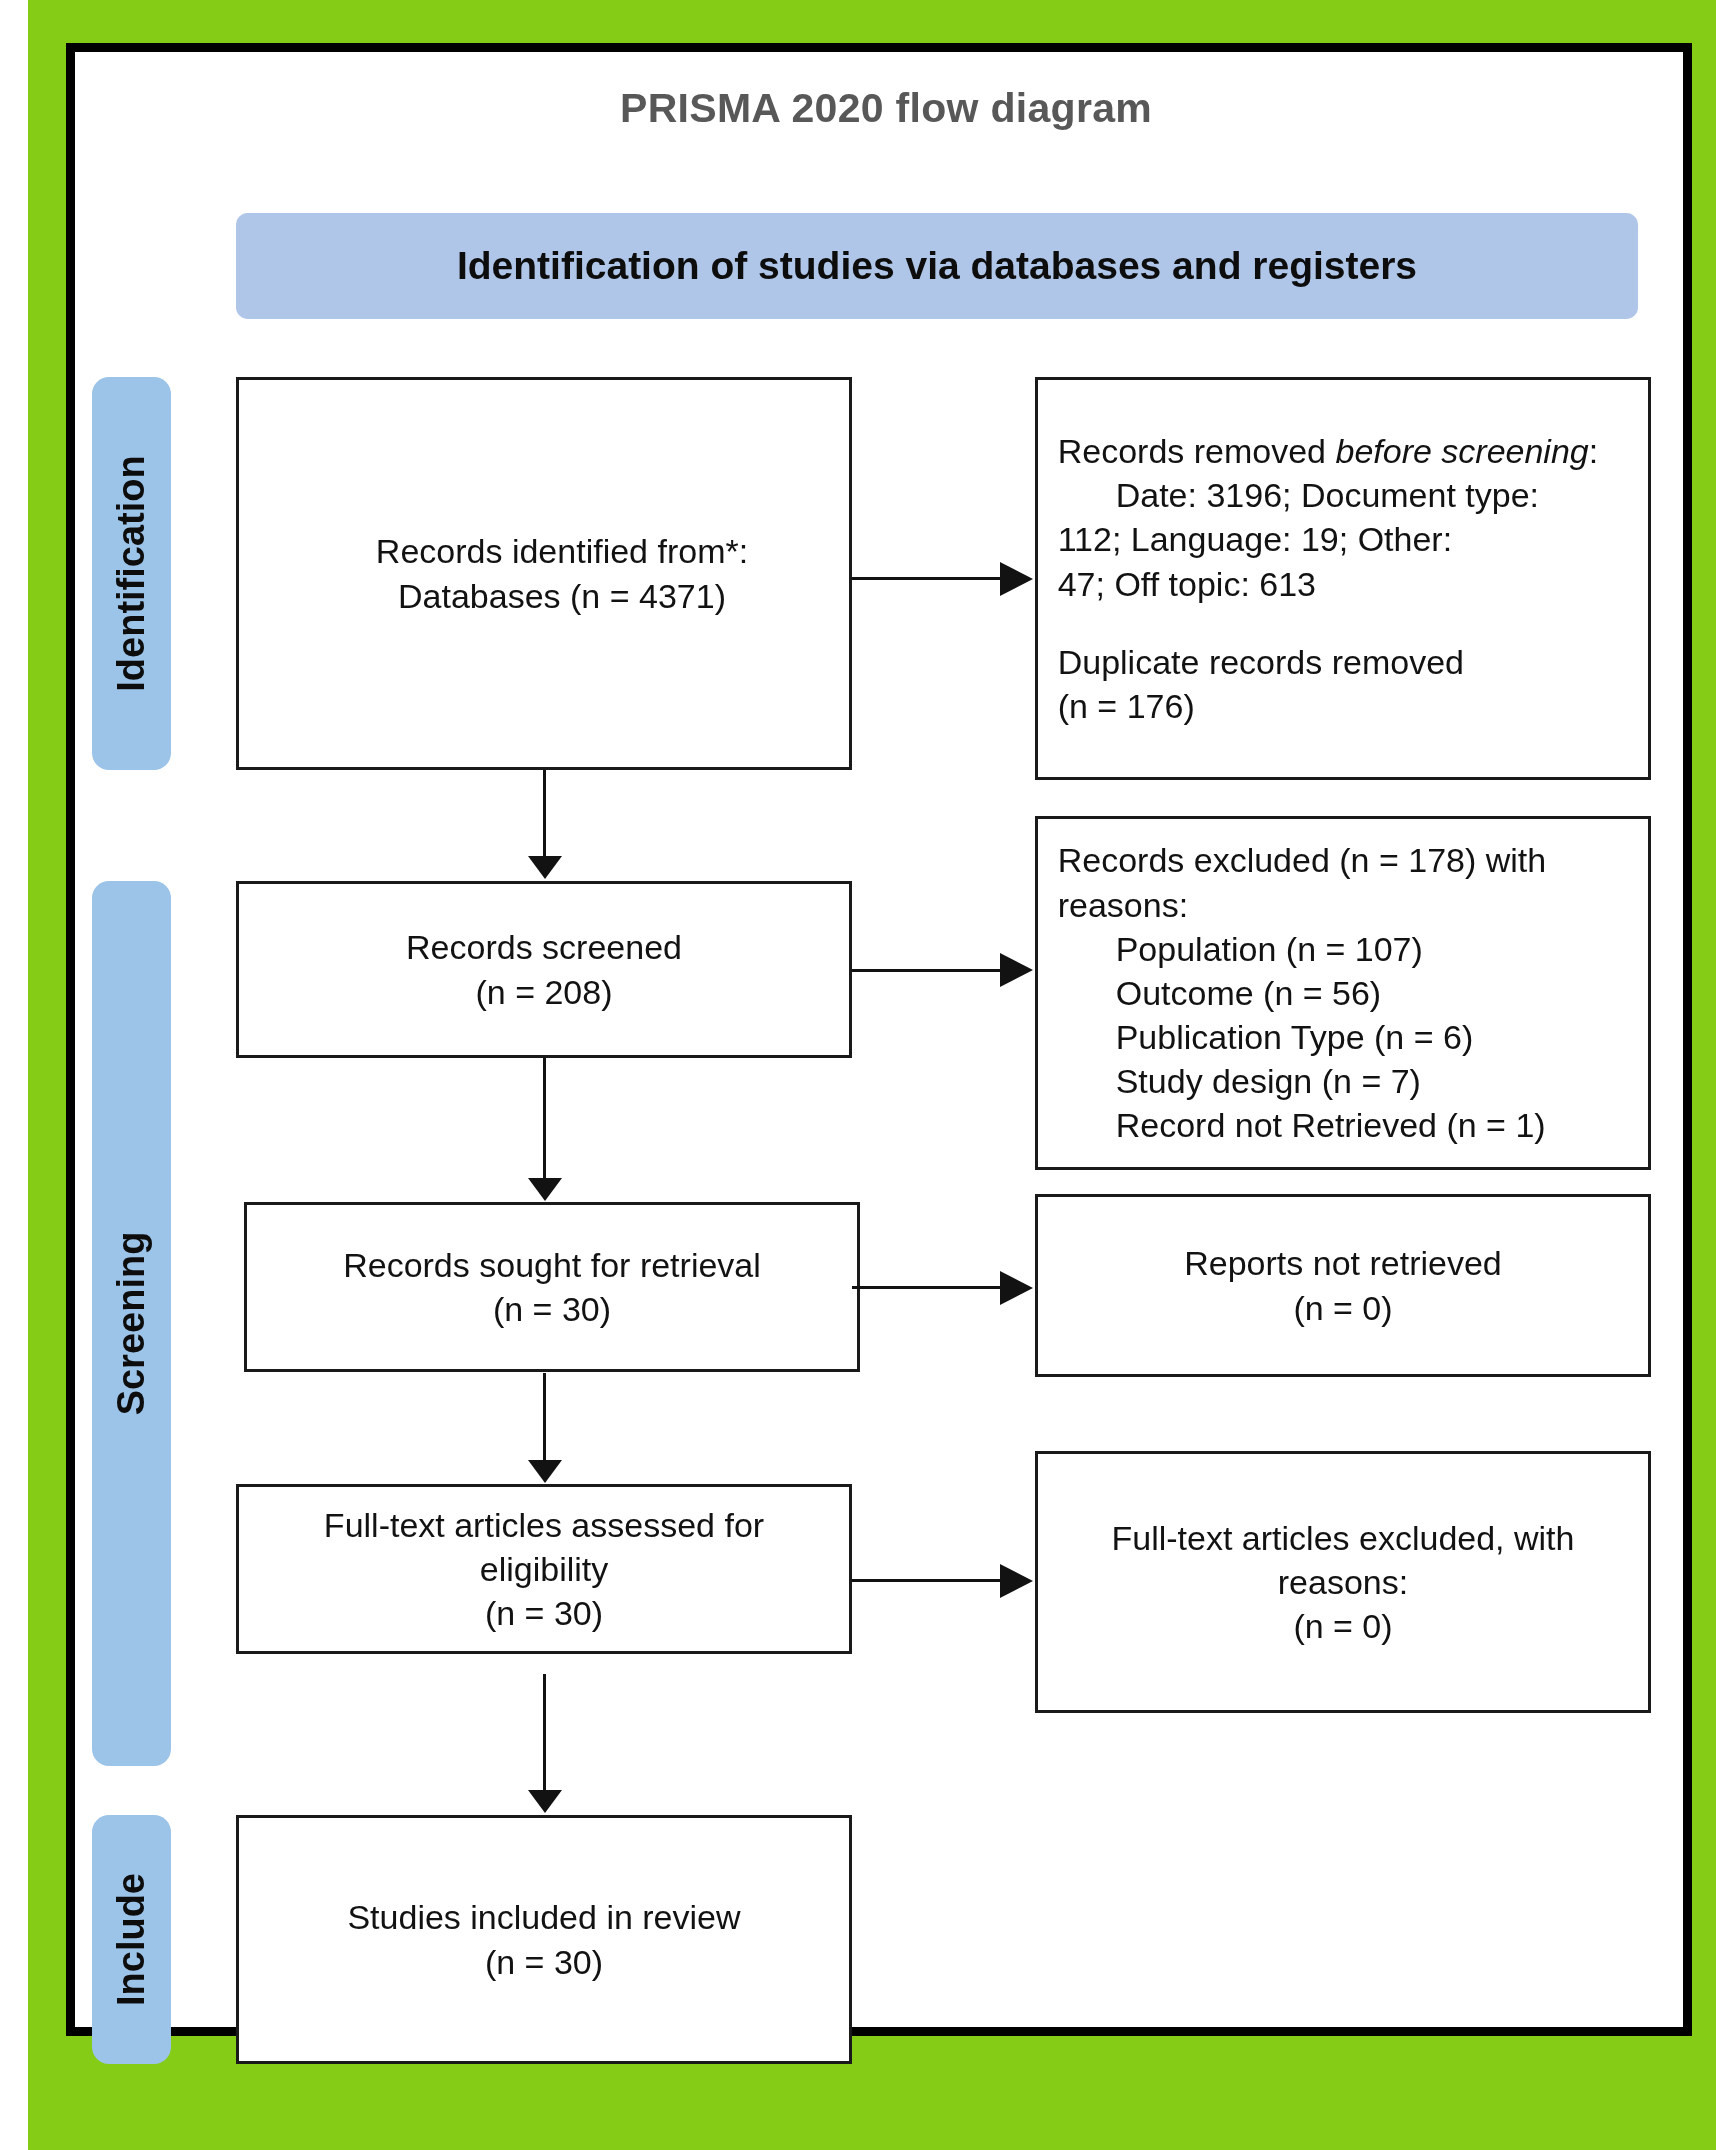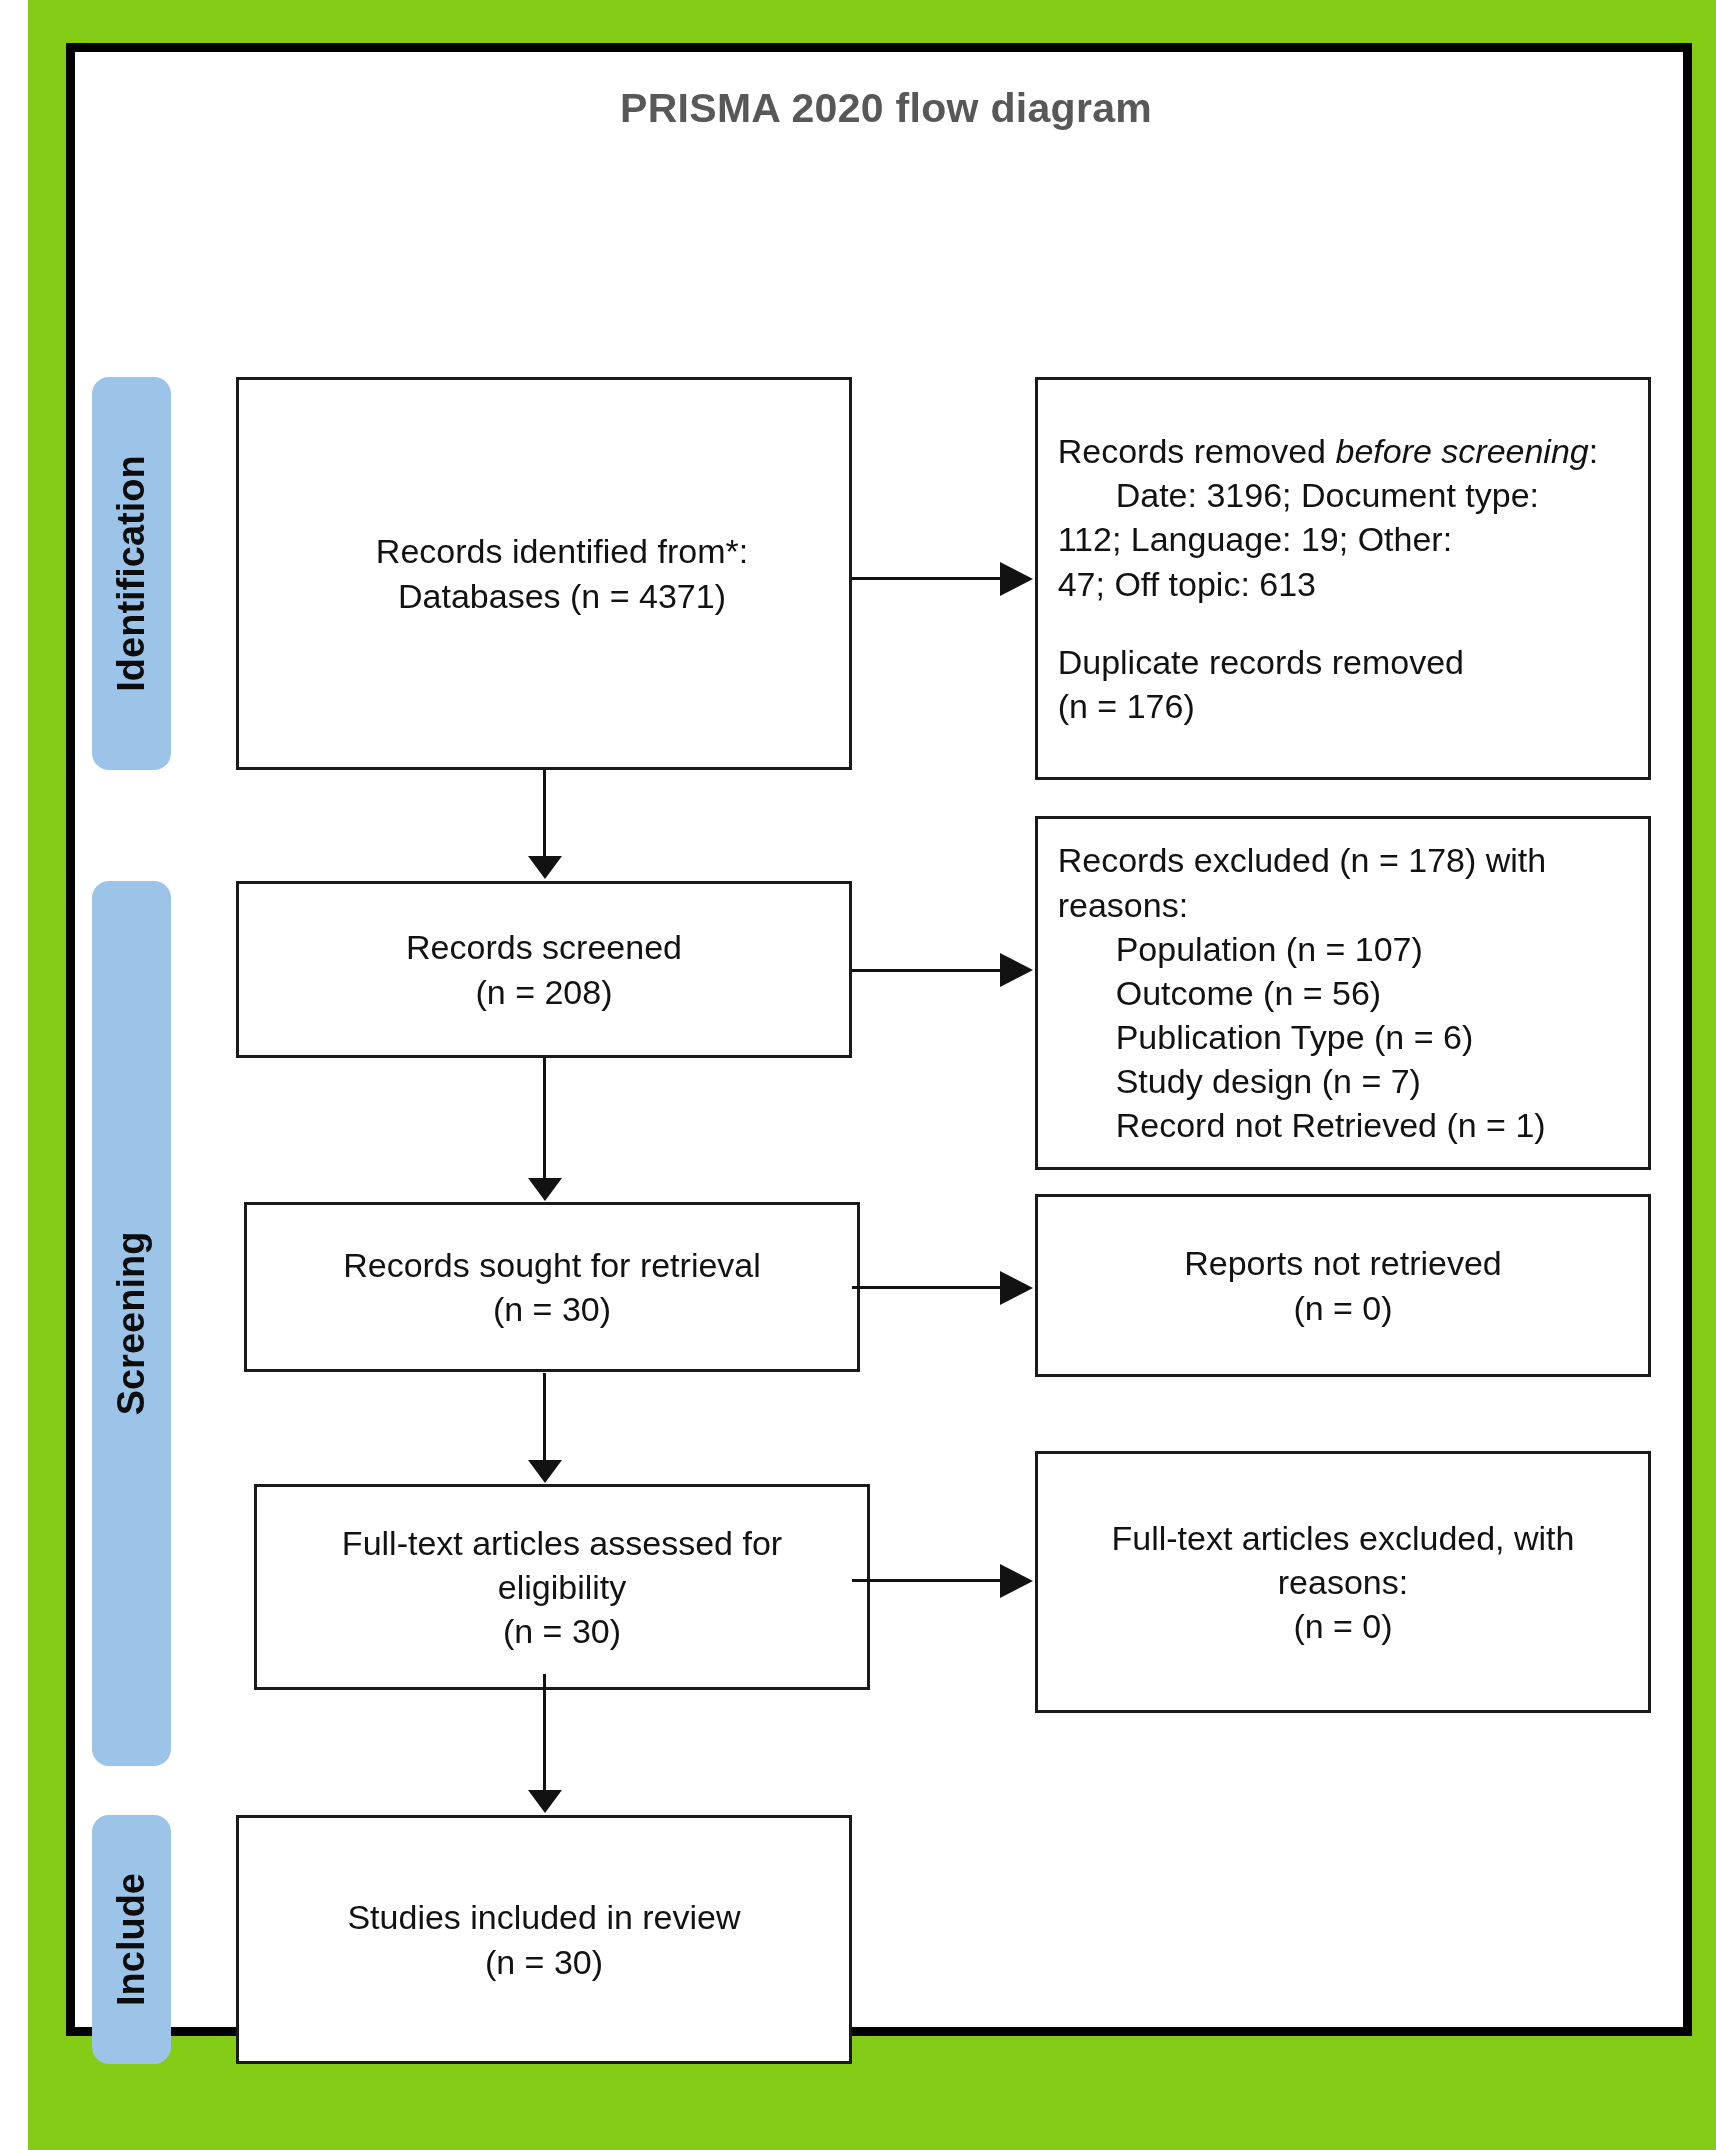--- a/index.html
+++ b/index.html
@@ -99,21 +99,21 @@
   .box-text.center { text-align: center; padding: 0 15.7px; }
   .box-text.left   { text-align: left;  padding: 0 19.7px; }
   .indent { display: block; padding-left: 58px; }
   .spacer { display: block; height: 34px; }
   em { font-style: italic; }
 
   
   #box-identified     { left: 208px; top: 377px;  width: 616px; height: 393px; padding-left: 36px; }
   #box-screened       { left: 208px; top: 881px; width: 616px; height: 177px; }
   #box-sought         { left: 216px; top: 1202px; width: 616px; height: 170px; }
-  #box-fulltext       { left: 226px; top: 1484px; width: 616px; height: 206px; }
+  #box-fulltext       { left: 208px; top: 1484px; width: 616px; height: 170px; }
   #box-included       { left: 208px; top: 1815px; width: 616px; height: 249px; }
 
   
   #box-removed-before { left: 1007px; top: 377px;  width: 616px; height: 403px; }
   #box-excluded       { left: 1007px; top: 816px; width: 616px; height: 354px; }
   #box-notretrieved   { left: 1007px; top: 1194px; width: 616px; height: 183px; }
   #box-fulltext-excl  { left: 1007px; top: 1451px; width: 616px; height: 262px; }
 
   
   .vline {
@@ -148,20 +148,23 @@
 </style>
 </head>
 <body>
 
 <div id="page">
 
   <div id="outer-frame"></div>
 
   <div id="diagram-title">PRISMA 2020 flow diagram</div>
 
+  <div id="section-banner">
+    <span class="banner-text">Identification of studies via databases and registers</span>
+  </div>
 
   <div class="phase-tab" id="phase-identification">
     <span class="phase-label">Identification</span>
   </div>
   <div class="phase-tab" id="phase-screening">
     <span class="phase-label">Screening</span>
   </div>
   <div class="phase-tab" id="phase-include">
     <span class="phase-label">Include</span>
   </div>

